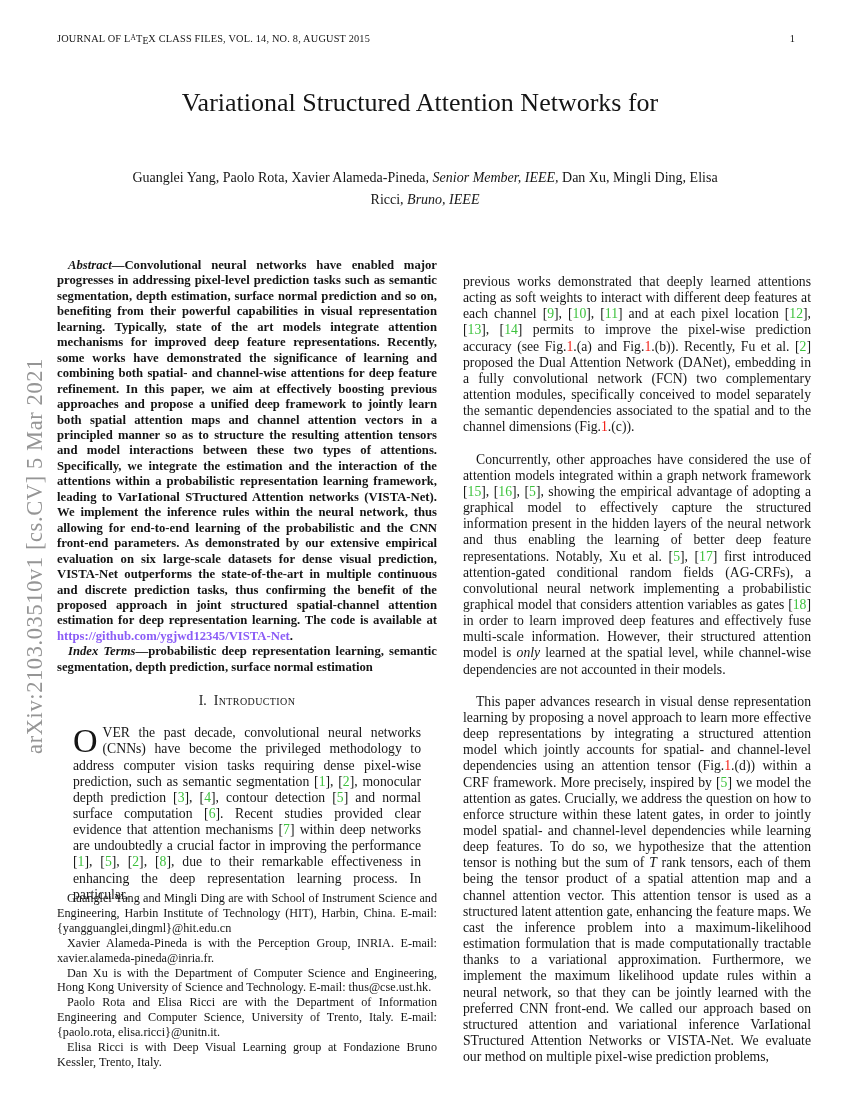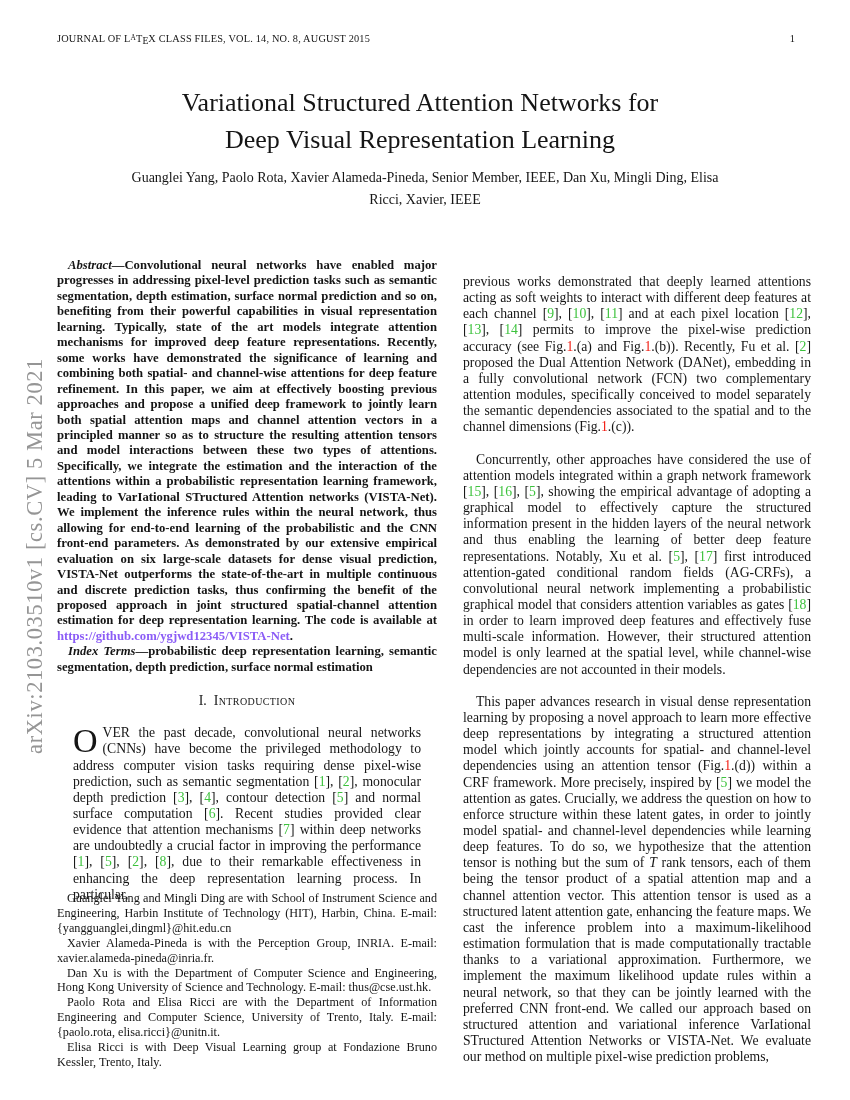--- a/index.html
+++ b/index.html
@@ -47,44 +47,43 @@
     float:left;font-size:34px;line-height:27px;padding:2px 5px 0 0;
   }
   .footnotes{
     position:absolute;left:57px;top:891px;width:380px;
     font-size:12.2px;line-height:14.9px;text-align:justify;
   }
   .footnotes p{margin:0;text-indent:10px;}
   .green{color:#3cc23c;}
   .red{color:#f2190f;}
   .redlink{color:#8b5cf6;}
-  .it{}
+  .it{font-style:italic;}
   .bit{font-style:italic;font-weight:bold;}
   .mathit{font-style:italic;}
 </style>
 </head>
 <body>
 
 <div class="page">
 
   <div class="running-head">
     <span><span>JOURNAL OF L</span><span class="latex-sup">A</span><span>T</span><span class="latex-sub">E</span><span>X CLASS FILES, VOL. 14, NO. 8, AUGUST 2015</span></span>
     <span>1</span>
   </div>
 
   <div class="arxiv-strip">
     <span class="vtext">arXiv:2103.03510v1  [cs.CV]  5 Mar 2021</span>
   </div>
 
   <div class="paper-title">
     <div>Variational Structured Attention Networks for</div>
-    <div>Deep Visual Representation Learning</div>
   </div>
 
-  <div class="authors"><span>Guanglei Yang, Paolo Rota, Xavier Alameda-Pineda, </span><span class="it">Senior Member, IEEE,</span><span> Dan Xu, Mingli Ding, Elisa Ricci, </span><span class="it">Xavier, IEEE</span></div>
+  <div class="authors"><span>Guanglei Yang, Paolo Rota, Xavier Alameda-Pineda, </span><span class="it">Senior Member, IEEE,</span><span> Dan Xu, Mingli Ding, Elisa Ricci, </span><span class="it">Bruno, IEEE</span></div>
 
   <div class="col col-left">
     <div class="abstract-block">
       <p><span class="bit">Abstract</span><span>—Convolutional neural networks have enabled major progresses in addressing pixel-level prediction tasks such as semantic segmentation, depth estimation, surface normal prediction and so on, benefiting from their powerful capabilities in visual representation learning. Typically, state of the art models integrate attention mechanisms for improved deep feature representations. Recently, some works have demonstrated the significance of learning and combining both spatial- and channel-wise attentions for deep feature refinement. In this paper, we aim at effectively boosting previous approaches and propose a unified deep framework to jointly learn both spatial attention maps and channel attention vectors in a principled manner so as to structure the resulting attention tensors and model interactions between these two types of attentions. Specifically, we integrate the estimation and the interaction of the attentions within a probabilistic representation learning framework, leading to VarIational STructured Attention networks (VISTA-Net). We implement the inference rules within the neural network, thus allowing for end-to-end learning of the probabilistic and the CNN front-end parameters. As demonstrated by our extensive empirical evaluation on six large-scale datasets for dense visual prediction, VISTA-Net outperforms the state-of-the-art in multiple continuous and discrete prediction tasks, thus confirming the benefit of the proposed approach in joint structured spatial-channel attention estimation for deep representation learning. The code is available at </span><span class="redlink">https://github.com/ygjwd12345/VISTA-Net</span><span>.</span></p>
       <p class="index-terms"><span class="bit">Index Terms</span><span>—probabilistic deep representation learning, semantic segmentation, depth prediction, surface normal estimation</span></p>
     </div>
 
     <div class="section-heading">
       <span>I.</span><span class="sc">Introduction</span>
     </div>

